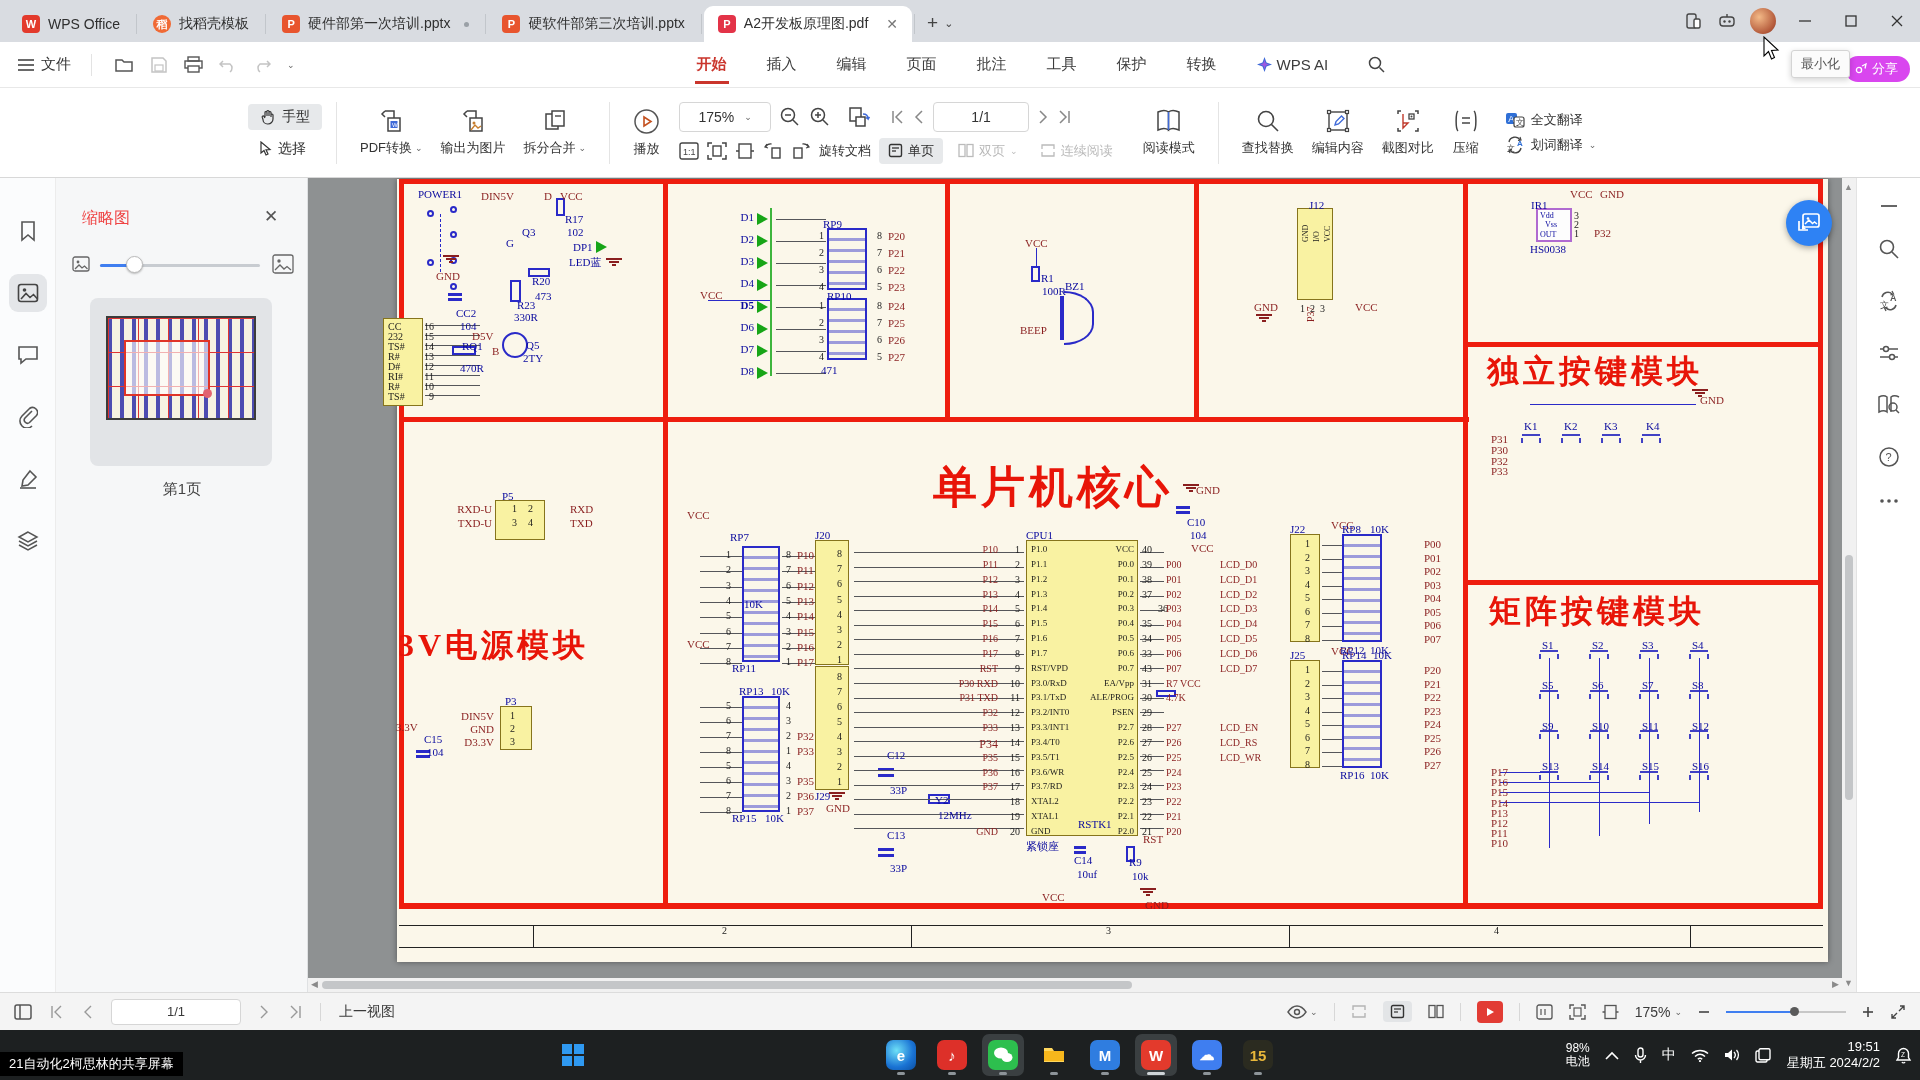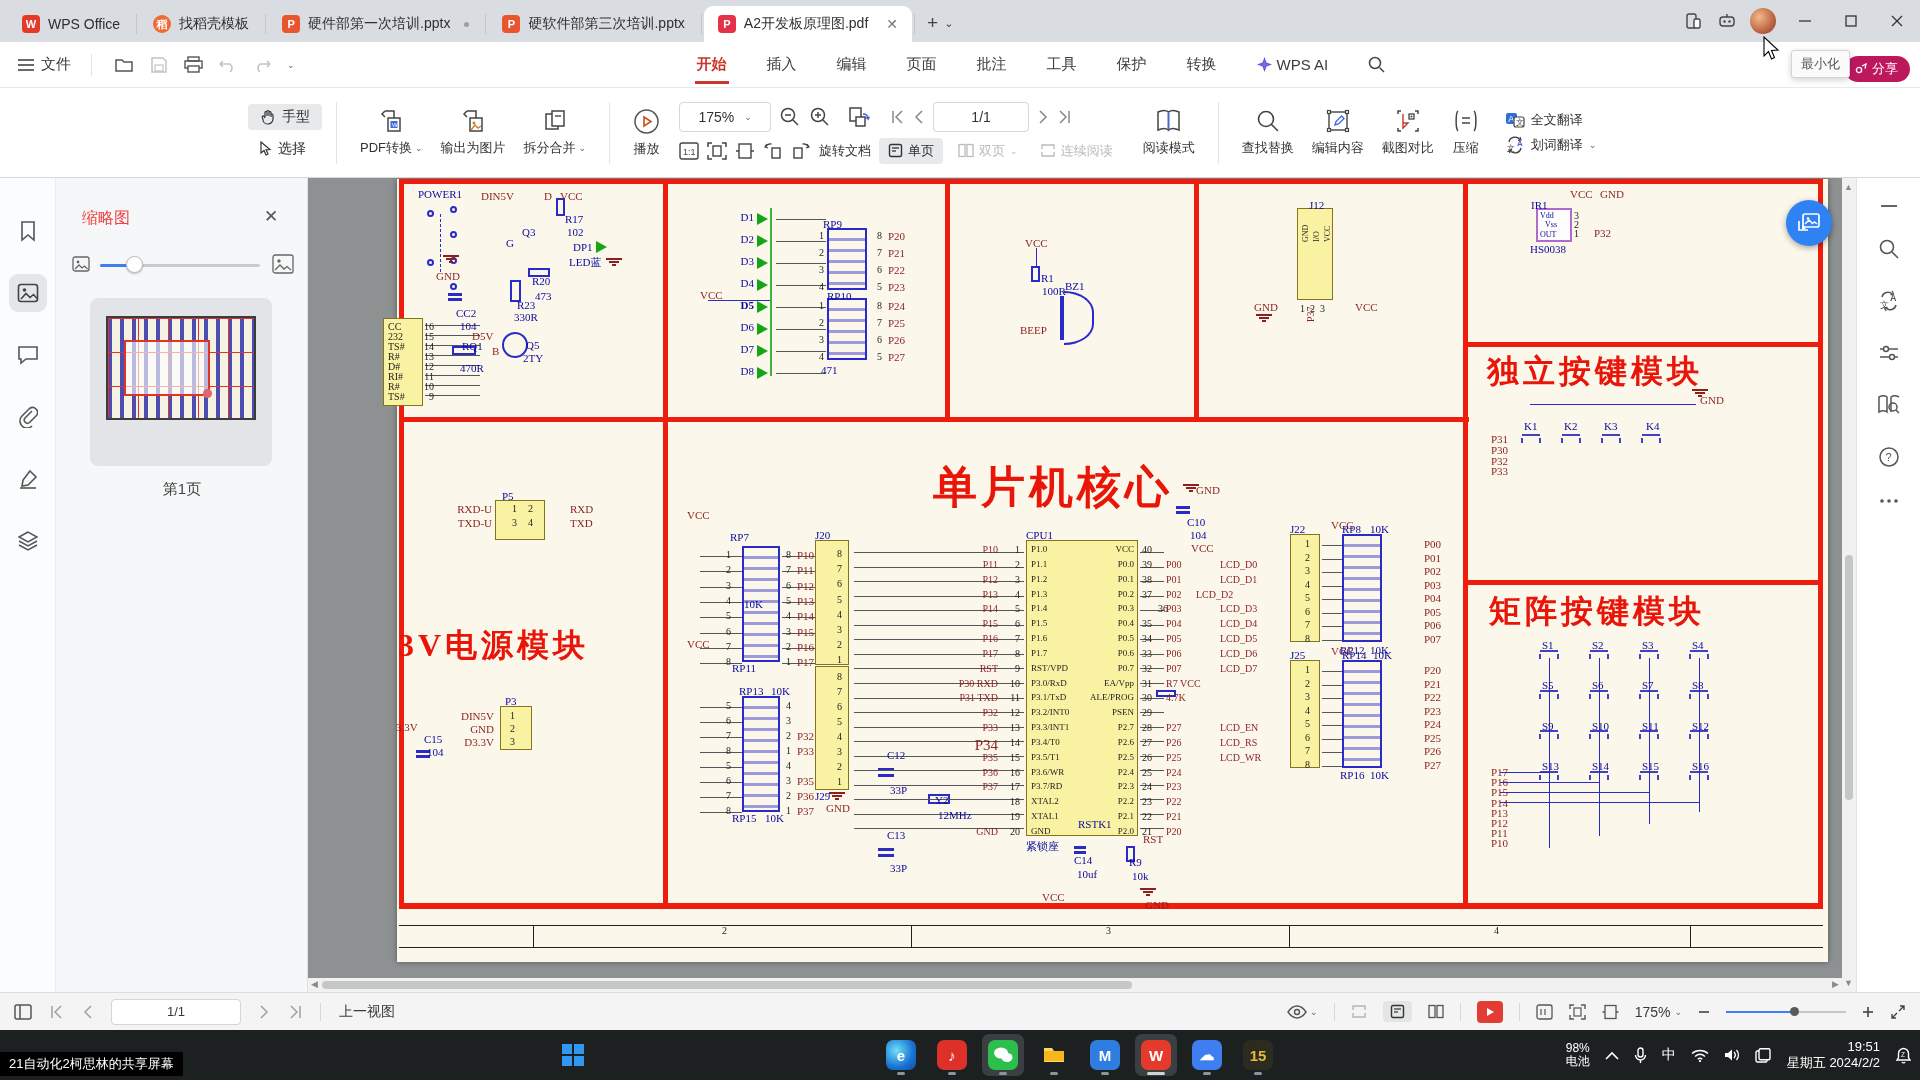--- a/index.html
+++ b/index.html
@@ -30,21 +30,21 @@
   
   .menubar{position:absolute;left:0;top:42px;width:1920px;height:46px;background:#fff;border-bottom:1px solid #e8e8e8;display:flex;align-items:center;}
   .filebtn{display:flex;align-items:center;gap:7px;font-size:15px;color:#333;margin-left:18px;}
   .qicons{display:flex;align-items:center;gap:16px;margin-left:22px;}
   .qicons .dis{opacity:.35;}
   .rtabs{display:flex;align-items:center;gap:36px;margin-left:400px;font-size:15px;color:#3c3c3c;}
   .rtab{position:relative;padding:10px 2px;cursor:pointer;white-space:nowrap;}
   .rtab.active{color:#ca352c;font-weight:bold;}
   .rtab.active::after{content:"";position:absolute;left:0;right:0;bottom:0;height:3px;background:#ca352c;}
   .aitab{display:flex;align-items:center;gap:5px;}
-  .share-pill{position:absolute;right:10px;top:14px;background:#be185d;color:#fff;font-size:13px;border-radius:14px;padding:4px 12px 4px 9px;display:flex;align-items:center;gap:5px;}
+  .share-pill{position:absolute;right:10px;top:14px;background:#d946ef;color:#fff;font-size:13px;border-radius:14px;padding:4px 12px 4px 9px;display:flex;align-items:center;gap:5px;}
   .tooltip{position:absolute;right:70px;top:8px;background:#fbfbfb;border:1px solid #d4d4d4;box-shadow:0 2px 6px rgba(0,0,0,.18);font-size:13px;color:#555;padding:4px 9px;border-radius:3px;z-index:5;}
   .cursor-arrow{position:absolute;right:140px;top:-6px;z-index:6;}
 
   
   .toolbar{position:absolute;left:0;top:88px;width:1920px;height:90px;background:#fff;border-bottom:1px solid #d8d8d8;display:flex;align-items:center;padding-left:248px;}
   .tb-col{display:flex;flex-direction:column;justify-content:center;gap:6px;}
   .tb-row{display:flex;align-items:center;gap:8px;}
   .hand-chip{display:flex;align-items:center;gap:6px;background:#e7e9eb;border-radius:4px;padding:4px 12px;font-size:14px;color:#2f2f2f;}
   .sel-chip{display:flex;align-items:center;gap:6px;padding:4px 10px;font-size:14px;color:#2f2f2f;}
   .tb-sep{width:1px;height:62px;background:#e4e4e4;margin:0 14px;}
@@ -1142,21 +1142,21 @@
         <div class="sch c2" style="left: 745px; top: 394.684px;">38</div>
         <div class="sch c1" style="left: 601px; top: 394.684px; transform: translateX(-100%); font-size: 10px;">P12</div>
         <div class="sch c1" style="left: 769px; top: 394.684px; font-size: 10px;">P01</div>
         <div class="sch c1" style="left: 823px; top: 394.684px; font-size: 10px;">LCD_D1</div>
         <div class="sch c2" style="left: 623px; top: 409.526px; transform: translateX(-100%);">4</div>
         <div class="sch c2" style="left: 634px; top: 409.526px; font-size: 9px;">P1.3</div>
         <div class="sch c2" style="left: 737px; top: 409.526px; transform: translateX(-100%); font-size: 9px;">P0.2</div>
         <div class="sch c2" style="left: 745px; top: 409.526px;">37</div>
         <div class="sch c1" style="left: 601px; top: 409.526px; transform: translateX(-100%); font-size: 10px;">P13</div>
         <div class="sch c1" style="left: 769px; top: 409.526px; font-size: 10px;">P02</div>
-        <div class="sch c1" style="left: 799px; top: 409.526px; font-size: 10px;">LCD_D2</div>
+        <div class="sch c1" style="left: 823px; top: 409.526px; font-size: 10px;">LCD_D2</div>
         <div class="sch c2" style="left: 623px; top: 424.368px; transform: translateX(-100%);">5</div>
         <div class="sch c2" style="left: 634px; top: 424.368px; font-size: 9px;">P1.4</div>
         <div class="sch c2" style="left: 737px; top: 424.368px; transform: translateX(-100%); font-size: 9px;">P0.3</div>
         <div class="sch c2" style="left: 745px; top: 424.368px; margin-left: 16px;">36</div>
         <div class="sch c1" style="left: 601px; top: 424.368px; transform: translateX(-100%); font-size: 10px;">P14</div>
         <div class="sch c1" style="left: 769px; top: 424.368px; font-size: 10px;">P03</div>
         <div class="sch c1" style="left: 823px; top: 424.368px; font-size: 10px;">LCD_D3</div>
         <div class="sch c2" style="left: 623px; top: 439.211px; transform: translateX(-100%);">6</div>
         <div class="sch c2" style="left: 634px; top: 439.211px; font-size: 9px;">P1.5</div>
         <div class="sch c2" style="left: 737px; top: 439.211px; transform: translateX(-100%); font-size: 9px;">P0.4</div>
@@ -1174,21 +1174,21 @@
         <div class="sch c2" style="left: 623px; top: 468.895px; transform: translateX(-100%);">8</div>
         <div class="sch c2" style="left: 634px; top: 468.895px; font-size: 9px;">P1.7</div>
         <div class="sch c2" style="left: 737px; top: 468.895px; transform: translateX(-100%); font-size: 9px;">P0.6</div>
         <div class="sch c2" style="left: 745px; top: 468.895px;">33</div>
         <div class="sch c1" style="left: 601px; top: 468.895px; transform: translateX(-100%); font-size: 10px;">P17</div>
         <div class="sch c1" style="left: 769px; top: 468.895px; font-size: 10px;">P06</div>
         <div class="sch c1" style="left: 823px; top: 468.895px; font-size: 10px;">LCD_D6</div>
         <div class="sch c2" style="left: 623px; top: 483.737px; transform: translateX(-100%);">9</div>
         <div class="sch c2" style="left: 634px; top: 483.737px; font-size: 9px;">RST/VPD</div>
         <div class="sch c2" style="left: 737px; top: 483.737px; transform: translateX(-100%); font-size: 9px;">P0.7</div>
-        <div class="sch c2" style="left: 745px; top: 483.737px;">32</div>
+        <div class="sch c2" style="left: 745px; top: 483.737px;">43</div>
         <div class="sch c1" style="left: 601px; top: 483.737px; transform: translateX(-100%); font-size: 10px;">RST</div>
         <div class="sch c1" style="left: 769px; top: 483.737px; font-size: 10px;">P07</div>
         <div class="sch c1" style="left: 823px; top: 483.737px; font-size: 10px;">LCD_D7</div>
         <div class="sch c2" style="left: 623px; top: 498.579px; transform: translateX(-100%);">10</div>
         <div class="sch c2" style="left: 634px; top: 498.579px; font-size: 9px;">P3.0/RxD</div>
         <div class="sch c2" style="left: 737px; top: 498.579px; transform: translateX(-100%); font-size: 9px;">EA/Vpp</div>
         <div class="sch c2" style="left: 745px; top: 498.579px;">31</div>
         <div class="sch c1" style="left: 601px; top: 498.579px; transform: translateX(-100%); font-size: 10px;">P30  RXD</div>
         <div class="sch c1" style="left: 769px; top: 498.579px; font-size: 10px;">R7  VCC</div>
         <div class="sch c2" style="left: 623px; top: 513.421px; transform: translateX(-100%);">11</div>
@@ -1206,21 +1206,21 @@
         <div class="sch c2" style="left: 634px; top: 543.105px; font-size: 9px;">P3.3/INT1</div>
         <div class="sch c2" style="left: 737px; top: 543.105px; transform: translateX(-100%); font-size: 9px;">P2.7</div>
         <div class="sch c2" style="left: 745px; top: 543.105px;">28</div>
         <div class="sch c1" style="left: 601px; top: 543.105px; transform: translateX(-100%); font-size: 10px;">P33</div>
         <div class="sch c1" style="left: 769px; top: 543.105px; font-size: 10px;">P27</div>
         <div class="sch c1" style="left: 823px; top: 543.105px; font-size: 10px;">LCD_EN</div>
         <div class="sch c2" style="left: 623px; top: 557.947px; transform: translateX(-100%);">14</div>
         <div class="sch c2" style="left: 634px; top: 557.947px; font-size: 9px;">P3.4/T0</div>
         <div class="sch c2" style="left: 737px; top: 557.947px; transform: translateX(-100%); font-size: 9px;">P2.6</div>
         <div class="sch c2" style="left: 745px; top: 557.947px;">27</div>
-        <div class="sch c1" style="left: 601px; top: 557.947px; transform: translateX(-100%); font-size: 15px;">P34</div>
+        <div class="sch c1" style="left: 601px; top: 557.947px; transform: translateX(-100%); font-size: 12px;">P34</div>
         <div class="sch c1" style="left: 769px; top: 557.947px; font-size: 10px;">P26</div>
         <div class="sch c1" style="left: 823px; top: 557.947px; font-size: 10px;">LCD_RS</div>
         <div class="sch c2" style="left: 623px; top: 572.789px; transform: translateX(-100%);">15</div>
         <div class="sch c2" style="left: 634px; top: 572.789px; font-size: 9px;">P3.5/T1</div>
         <div class="sch c2" style="left: 737px; top: 572.789px; transform: translateX(-100%); font-size: 9px;">P2.5</div>
         <div class="sch c2" style="left: 745px; top: 572.789px;">26</div>
         <div class="sch c1" style="left: 601px; top: 572.789px; transform: translateX(-100%); font-size: 10px;">P35</div>
         <div class="sch c1" style="left: 769px; top: 572.789px; font-size: 10px;">P25</div>
         <div class="sch c1" style="left: 823px; top: 572.789px; font-size: 10px;">LCD_WR</div>
         <div class="sch c2" style="left: 623px; top: 587.632px; transform: translateX(-100%);">16</div>

